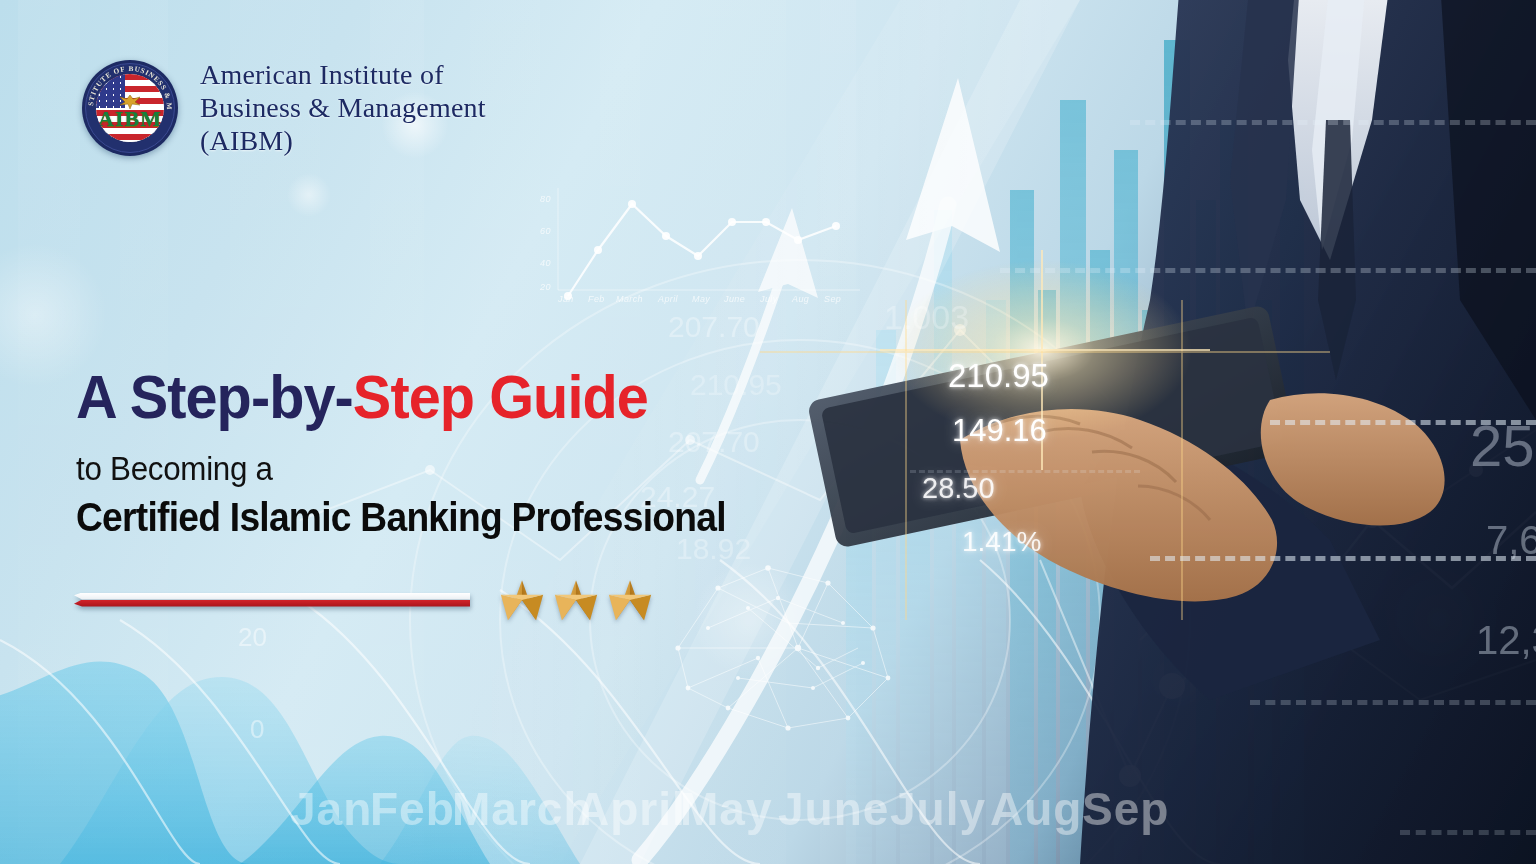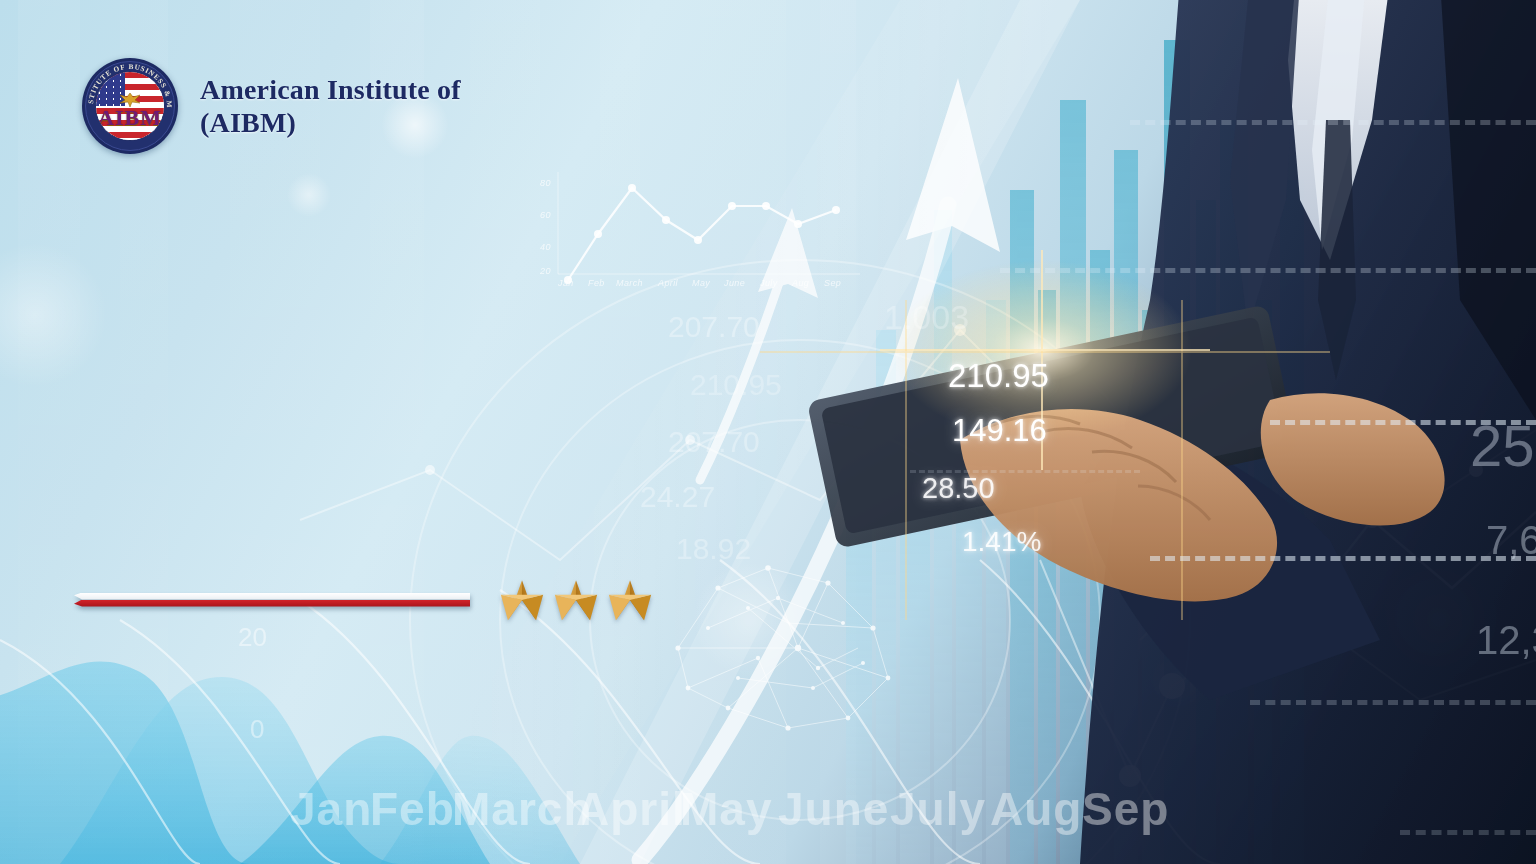--- a/index.html
+++ b/index.html
@@ -15,21 +15,21 @@
   
   .layer { position:absolute; inset:0; pointer-events:none; }
 
   
   .bokeh { position:absolute; border-radius:50%; background:radial-gradient(circle,rgba(255,255,255,.85),rgba(255,255,255,0) 68%); }
 
   
   .glass-col { position:absolute; top:0; bottom:0; background:linear-gradient(to bottom,rgba(255,255,255,.20),rgba(255,255,255,.03) 55%,rgba(255,255,255,.14)); }
 
   
-  .mini-chart { position:absolute; left:540px; top:162px; width:330px; height:130px;font-style:italic; }
+  .mini-chart { position:absolute; left:540px; top:178px; width:330px; height:130px;font-style:italic; }
   .mini-chart .ylab, .mini-chart .xlab {
     position:absolute; color:rgba(255,255,255,.70); font-size:9px; letter-spacing:.4px;
   }
 
   
   .bigmonth {
     position:absolute; bottom:28px; color:rgba(255,255,255,.42);
     font-size:46px; font-weight:700; letter-spacing:1px;
     font-family:"Liberation Sans", sans-serif; white-space:nowrap;
   }
@@ -65,28 +65,28 @@
   .flag-stripes { position:absolute; inset:0;
      background:repeating-linear-gradient(to bottom,#c9252c 0 6px,#ffffff 6px 12px); }
   .flag-canton { position:absolute; left:0; top:0; width:42%; height:50%;
      background:#2f3a8c;
      background-image:radial-gradient(circle,#fff .9px,transparent 1px);
      background-size:7px 6px; }
   .eagle { position:absolute; left:50%; top:27%; transform:translateX(-50%);
      width:26px; height:20px; }
   .seal-aibm { position:absolute; left:0; right:0; top:48%;
      text-align:center; font-family:"Liberation Serif", serif; font-weight:700;
-     font-size:22px; letter-spacing:1px; color:#701a75;
+     font-size:22px; letter-spacing:1px; color:#15803d;
      text-shadow:0 1px 0 #8a5f05, 0 0 2px rgba(0,0,0,.4); }
   .circ-text { position:absolute; inset:0; }
   .circ-text text { fill:#e9e6d6; font-family:"Liberation Serif", serif;
      font-size:7.2px; font-weight:700; letter-spacing:.9px; }
   .org-name {
     font-family:"Liberation Serif", serif; color:#1d2a63;
-    font-size:28px; line-height:1.18; font-weight:700; letter-spacing:.2px;
+    font-size:28px; line-height:1.18; font-weight:400; letter-spacing:.2px;
     text-shadow:0 1px 2px rgba(255,255,255,.7);
   }
 
   
   .copy { position:absolute; left:76px; top:366px; width:900px; }
   .headline {
     font-family:"Liberation Sans", sans-serif; font-weight:700;
     font-size:62px; line-height:1.0; letter-spacing:-1px;
     transform:scaleX(.93); transform-origin:left center;
     white-space:nowrap;
@@ -450,24 +450,30 @@
         <div class="flag-stripes"></div>
         <div class="flag-canton"></div>
         <svg class="eagle" viewBox="0 0 26 20">
           <path d="M13 3 L16 7 L23 5 L18 10 L23 13 L15 12 L13 17 L11 12 L3 13 L8 10 L3 5 L10 7 Z" fill="#d8a22a" stroke="#8a5f05" stroke-width=".5"></path>
         </svg>
         <div class="seal-aibm">AIBM</div>
       </div>
     </div>
     <div class="org-name">
       <div>American Institute of</div>
+      <div>Business &amp; Management</div>
       <div>(AIBM)</div>
     </div>
   </div>
 
+  <div class="copy">
+    <div class="headline"><span class="h-navy">A Step-by-</span><span class="h-red">Step Guide</span></div>
+    <div class="sub1">to Becoming a</div>
+    <div class="sub2">Certified Islamic Banking Professional</div>
+  </div>
 
   <div class="rule-row">
     <div class="rule">
       <div class="rule-white"></div>
       <div class="rule-red"></div>
     </div>
     <div class="stars">
       <svg class="star" viewBox="0 0 100 100">
         <defs>
           <linearGradient id="sgL" x1="0" y1="0" x2="1" y2="1">

